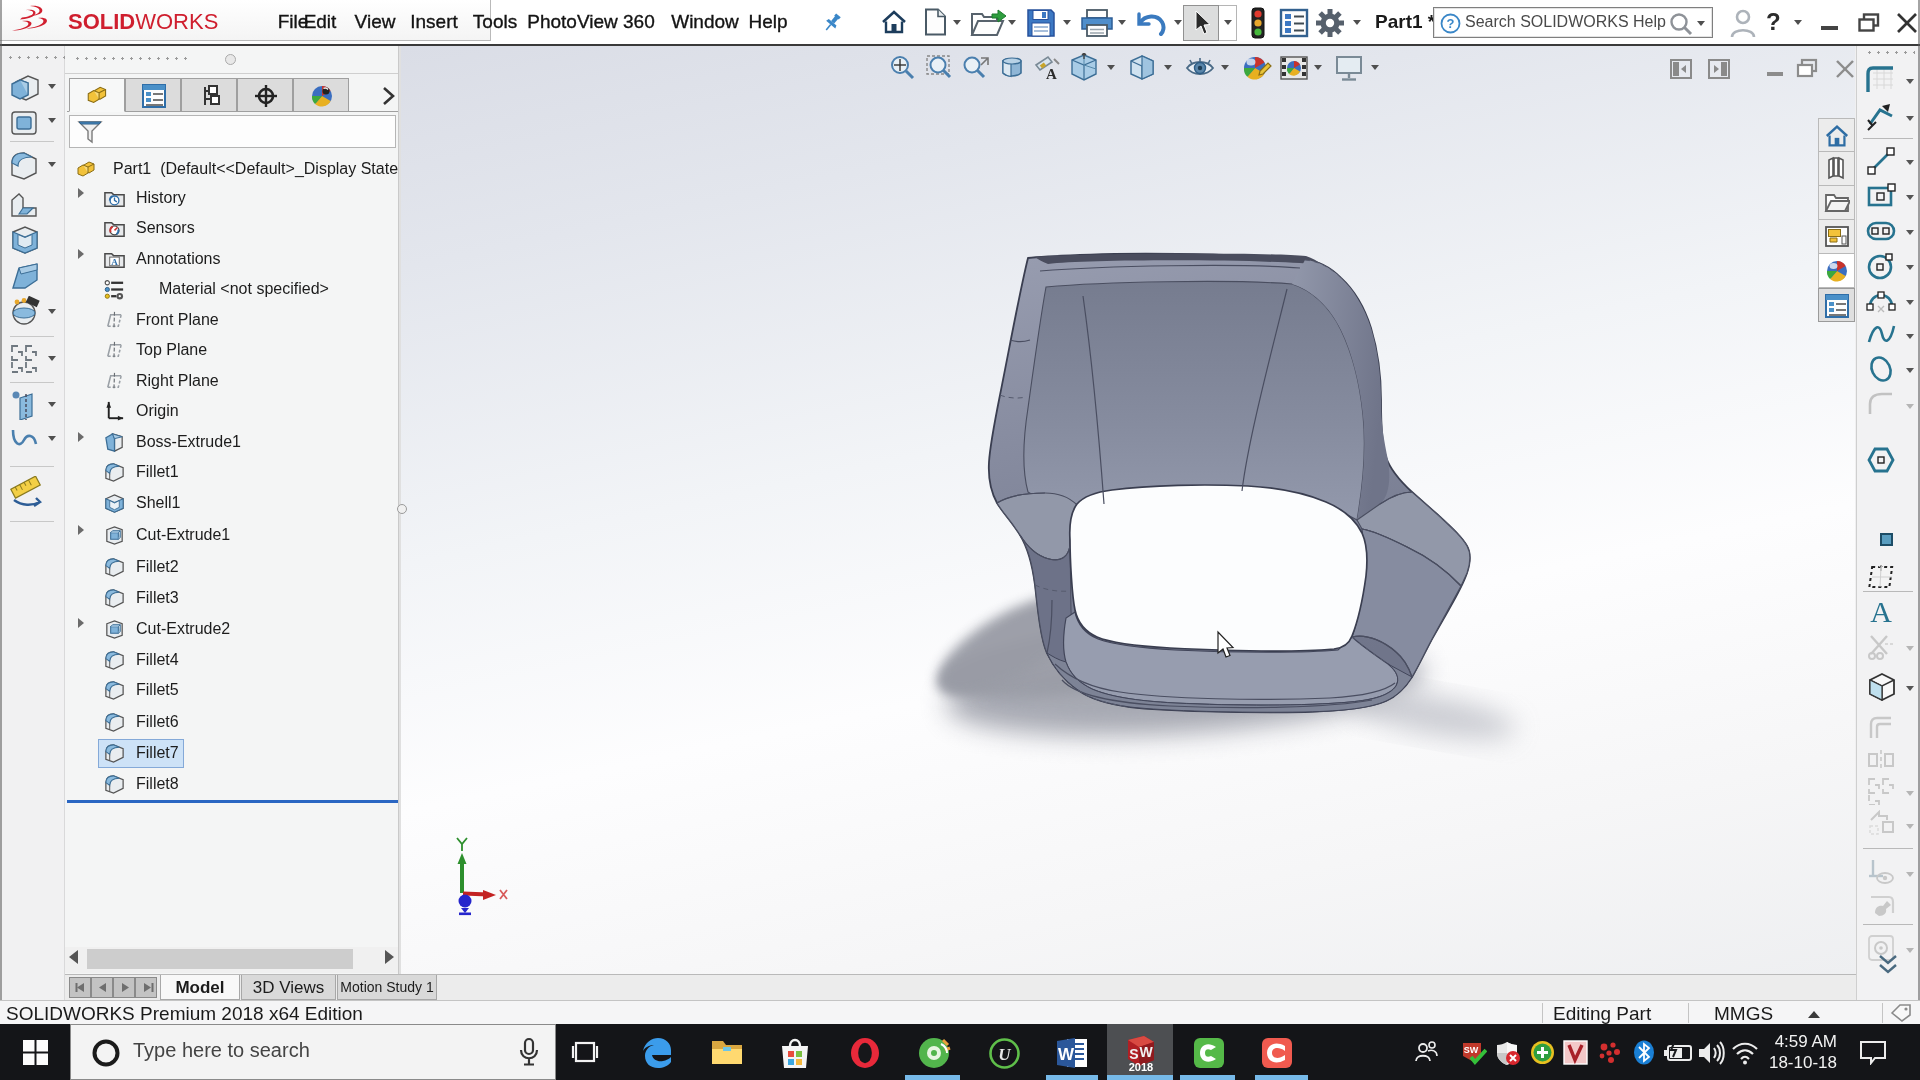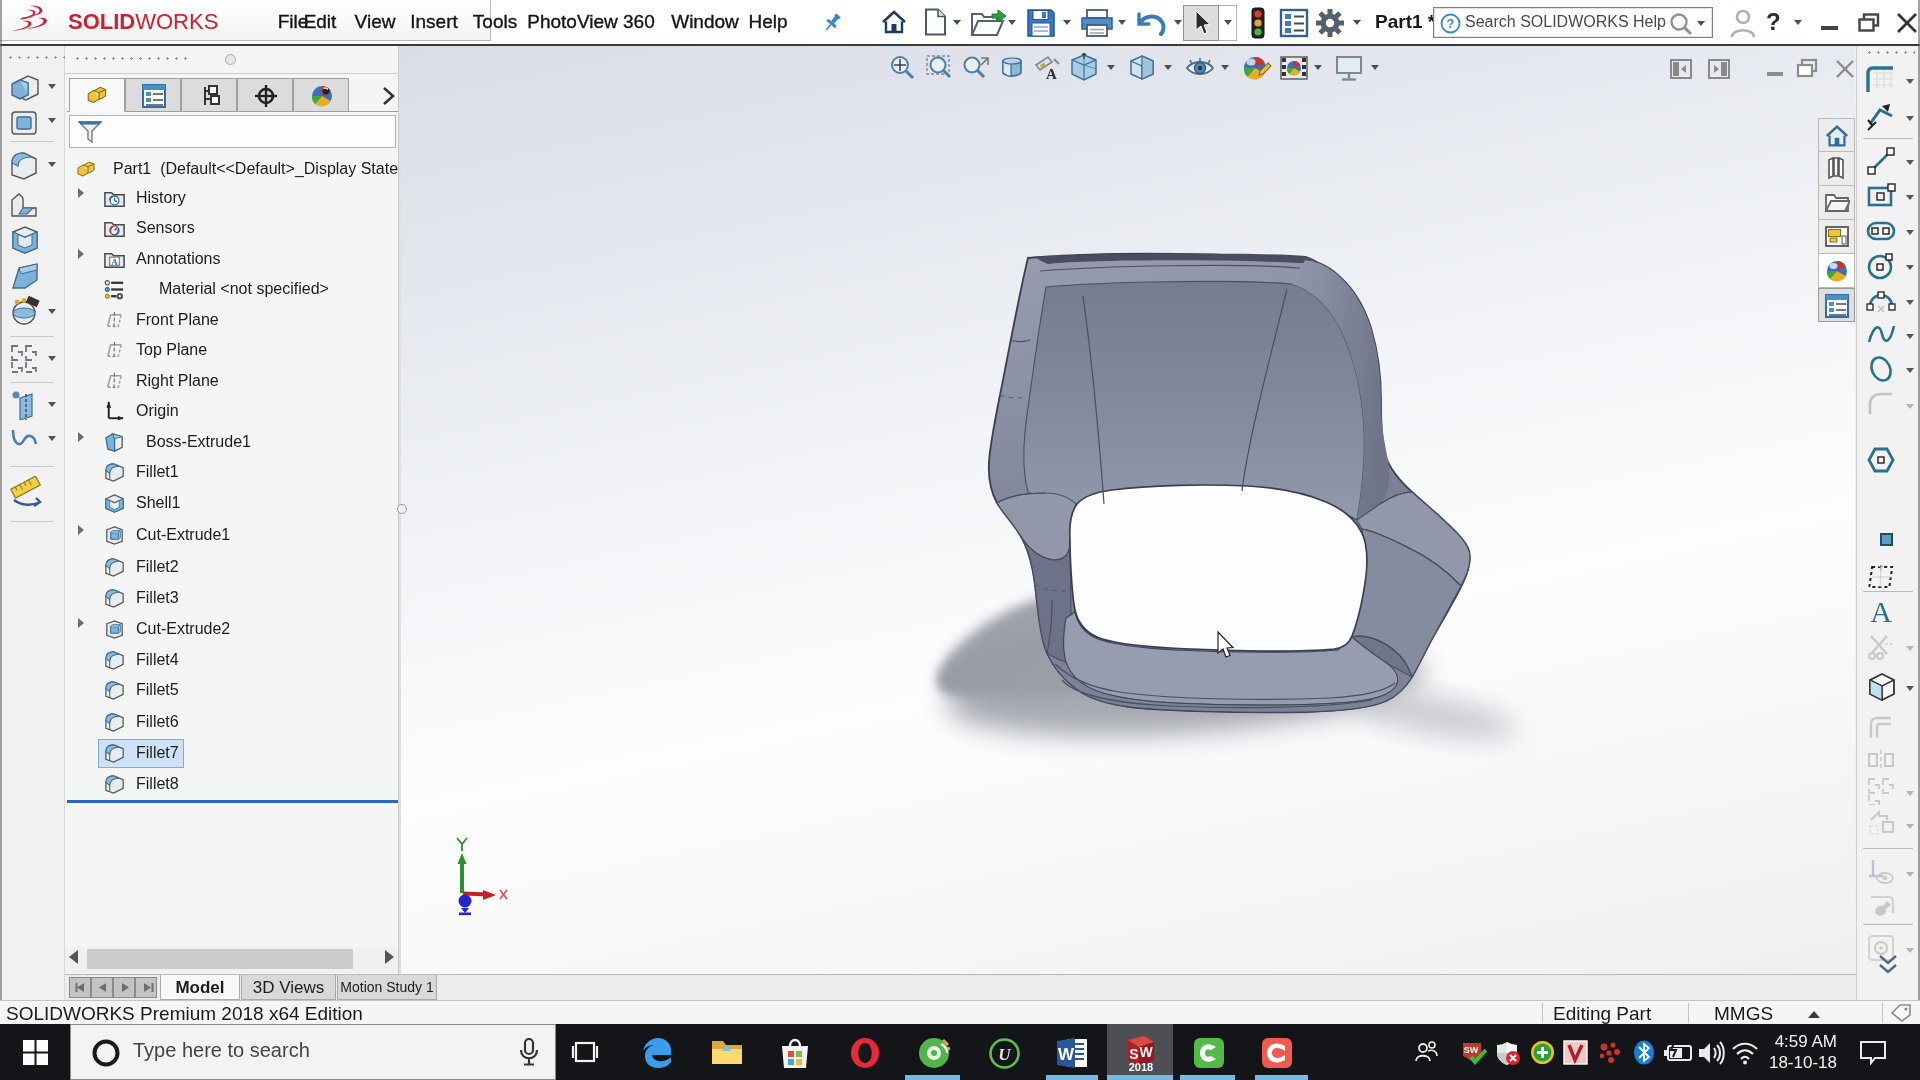--- a/index.html
+++ b/index.html
@@ -461,21 +461,21 @@
         <svg class="abs" style="top:3px;" width="23" height="23" viewBox="0 0 24 24">
           <use href="#sy-origin"></use>
         </svg>
         <span class="lbl" style="left:33px;">Origin</span>
       </div>
     <div class="texp" style="left:13px;top:386px;"></div>
     <div class="trow" style="left:38px;top:381.5px;">
         <svg class="abs" style="top:3px;" width="23" height="23" viewBox="0 0 24 24">
           <use href="#sy-boss"></use>
         </svg>
-        <span class="lbl" style="left:43px;">Boss-Extrude1</span>
+        <span class="lbl" style="left:33px;">Boss-Extrude1</span>
       </div>
     <div class="trow" style="left:38px;top:412px;">
         <svg class="abs" style="top:3px;" width="23" height="23" viewBox="0 0 24 24">
           <use href="#sy-fillet"></use>
         </svg>
         <span class="lbl" style="left:33px;">Fillet1</span>
       </div>
     <div class="trow" style="left:38px;top:442.5px;">
         <svg class="abs" style="top:3px;" width="23" height="23" viewBox="0 0 24 24">
           <use href="#sy-shell"></use>

